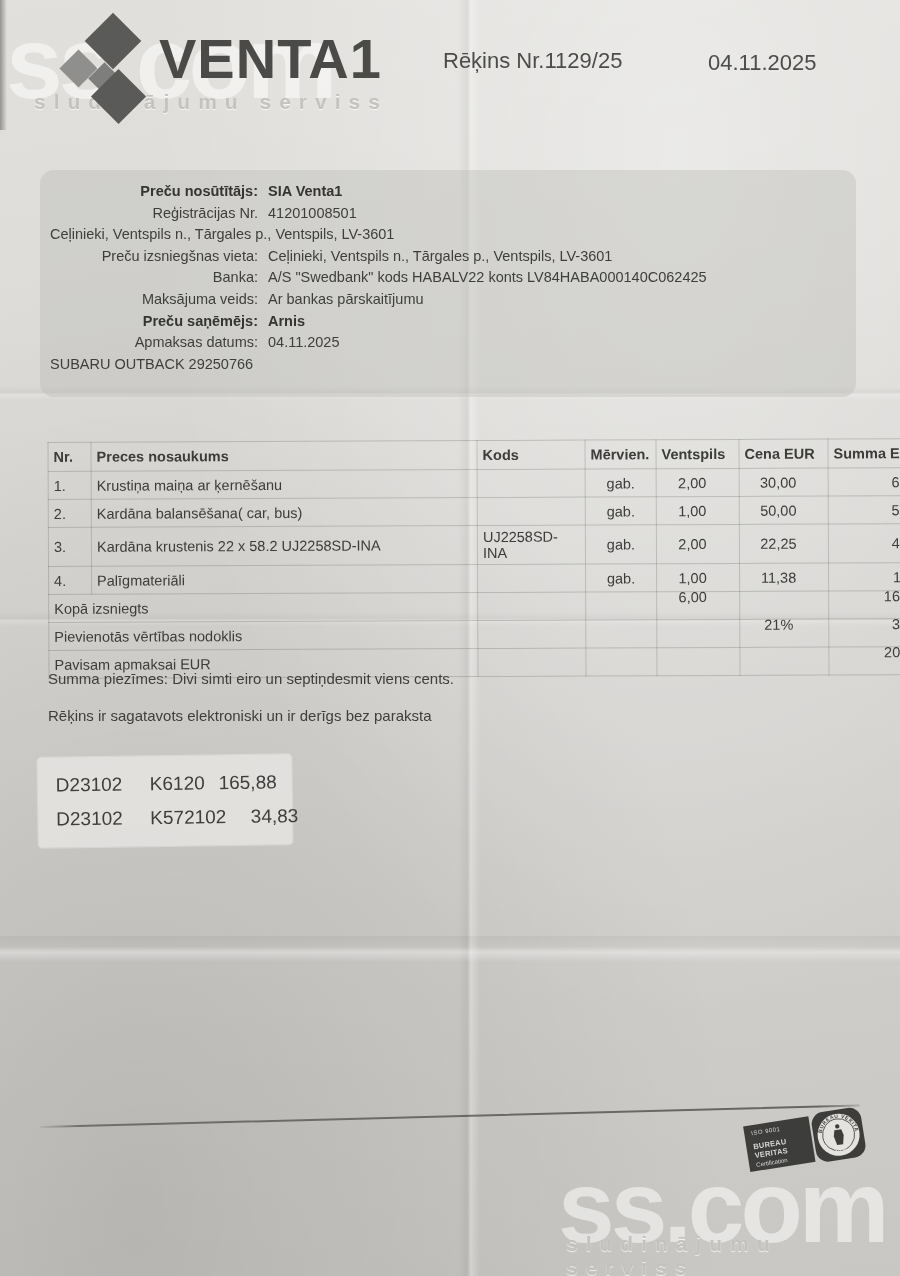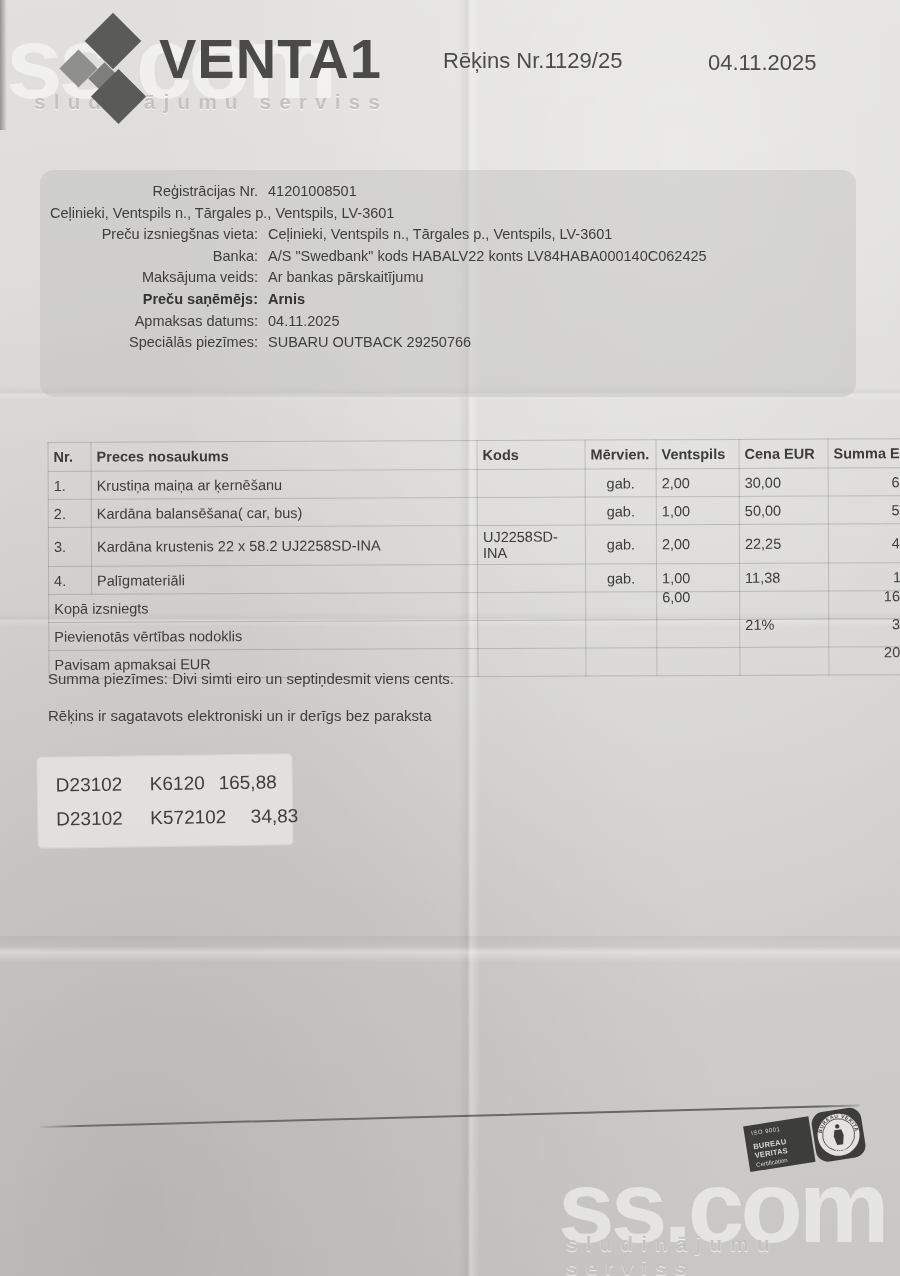--- a/index.html
+++ b/index.html
@@ -66,21 +66,21 @@
   .tbl th, .tbl td { border:1px solid rgba(105,105,100,0.30); padding:3px 5px; }
   .tbl th { font-weight:bold; text-align:left; height:22px; }
   .tbl td { height:21px; }
   .c-nr   { width:32px; }
   .c-name { width:375px; }
   .c-kods { width:97px; }
   .c-merv { width:60px; }
   .c-daud { width:72px; }
   .c-cena { width:78px; }
   .c-summ { width:96px; }
-  .num  { text-align:left; padding-right:16px !important; }
+  .num  { text-align:center; padding-right:16px !important; }
   .num2 { text-align:right; padding-right:7px  !important; }
   .ctr  { text-align:center; }
   .raise { position:relative; top:-9px; display:inline-block; }
 
   .words { position:absolute; left:48px; top:670px; font-size:15px; color:#3e3e3c; }
   .elec  { position:absolute; left:48px; top:707px; font-size:15px; color:#3e3e3c; }
 
   
   .acc { position:absolute; left:38px; top:756px; width:254px; height:90px;
          background:rgba(233,232,229,0.75); border-radius:4px; transform:rotate(-0.8deg);
@@ -126,20 +126,24 @@
     <div class="dmnd d3"></div>
     <div class="dmnd d4"></div>
   </div>
   <div class="logo-text">VENTA1</div>
 
   <div class="inv-no">Rēķins Nr.1129/25</div>
   <div class="inv-date">04.11.2025</div>
 
   <div class="info">
     <div class="irow">
+      <div class="ilabel bold">Preču nosūtītājs:</div>
+      <div class="ival bold">SIA Venta1</div>
+    </div>
+    <div class="irow">
       <div class="ilabel">Reģistrācijas Nr.</div>
       <div class="ival">41201008501</div>
     </div>
     <div class="irow">
       <div class="ival">Ceļinieki, Ventspils n., Tārgales p., Ventspils, LV-3601</div>
     </div>
     <div class="irow">
       <div class="ilabel">Preču izsniegšnas vieta:</div>
       <div class="ival">Ceļinieki, Ventspils n., Tārgales p., Ventspils, LV-3601</div>
     </div>
@@ -153,21 +157,20 @@
     </div>
     <div class="irow">
       <div class="ilabel bold">Preču saņēmējs:</div>
       <div class="ival bold">Arnis</div>
     </div>
     <div class="irow">
       <div class="ilabel">Apmaksas datums:</div>
       <div class="ival">04.11.2025</div>
     </div>
     <div class="irow">
-      <div class="ilabel">Speciālās piezīmes:</div>
       <div class="ival">SUBARU OUTBACK 29250766</div>
     </div>
   </div>
 
   <table class="tbl">
     <tbody>
         <tr>
       <th class="c-nr">Nr.</th>
       <th class="c-name">Preces nosaukums</th>
       <th class="c-kods">Kods</th>

